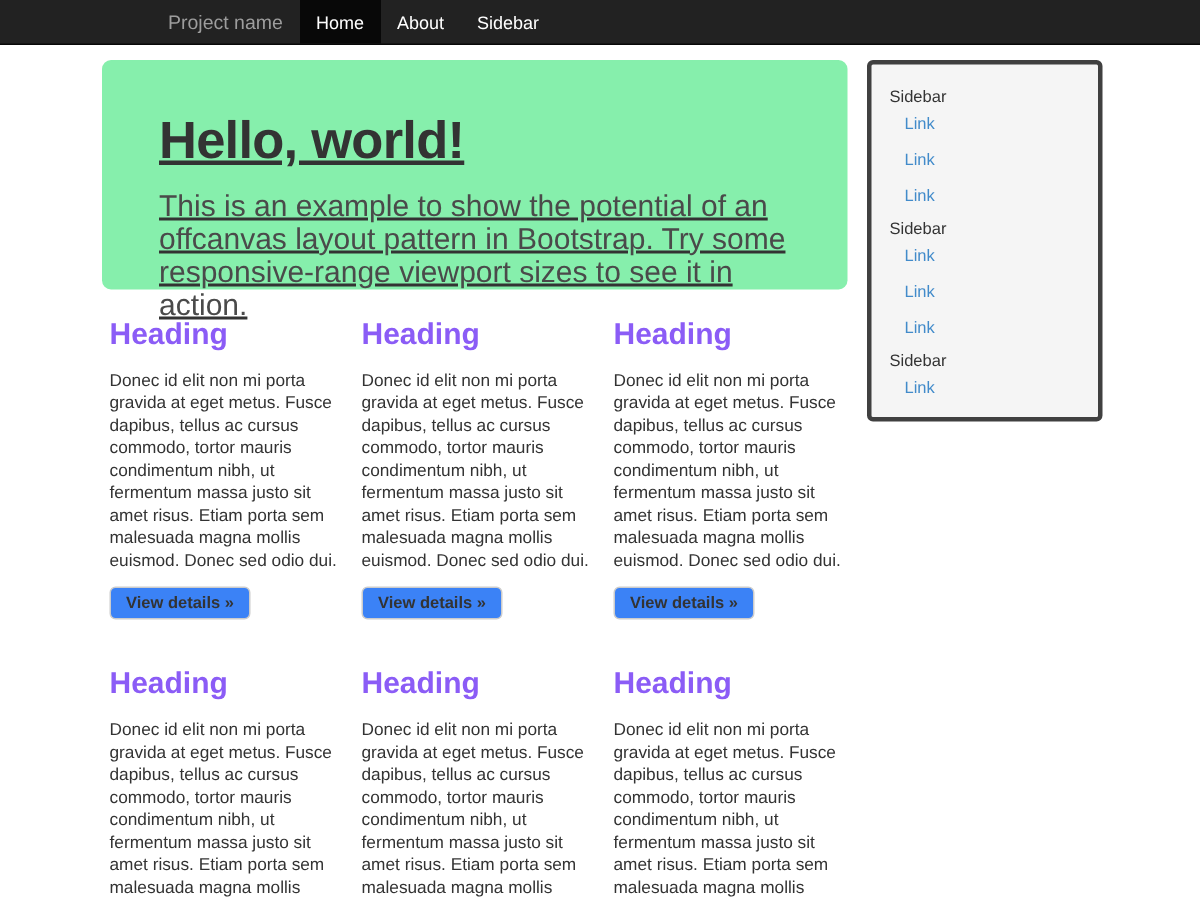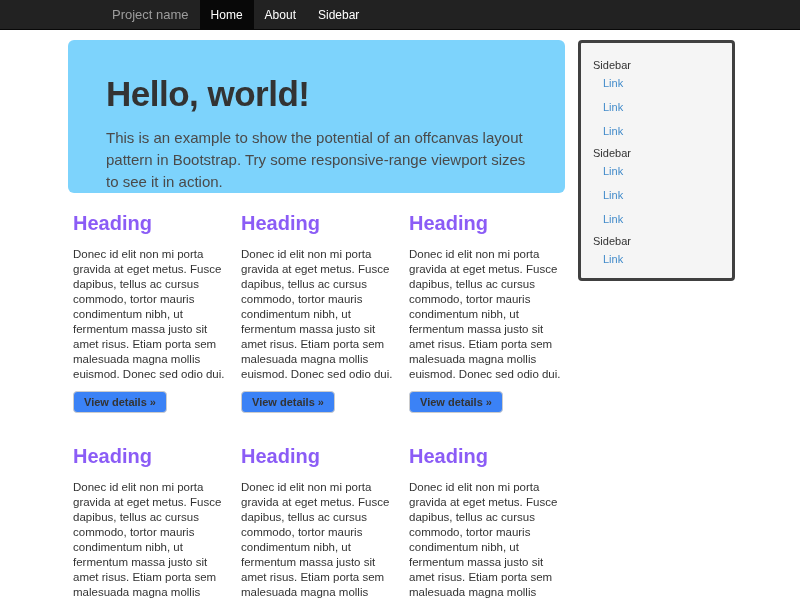--- a/index.html
+++ b/index.html
@@ -44,33 +44,34 @@
     margin: 0 0 0 68px;
   }
   .row { display: flex; }
   .main-col { width: 497px; }
   .side-col { width: 157px; margin-left: 13px; }
 
   
   .jumbotron {
     margin-top: 10px;
     height: 153px;
-    background: #7dd3fc;
+    background: #86efac;
     border-radius: 6px;
     padding: 34px 38px 0 38px;
+    text-decoration: underline;
   }
   .jumbotron h1 {
     font-size: 35px;
     font-weight: bold;
     letter-spacing: -0.5px;
     color: #333333;
     margin-bottom: 13px;
   }
   .jumbotron p {
-    font-size: 15px;
+    font-size: 20px;
     line-height: 22px;
     color: #4a4a4a;
     max-width: 440px;
   }
 
   
   .cards {
     display: grid;
     grid-template-columns: repeat(3, 1fr);
     column-gap: 16px;

